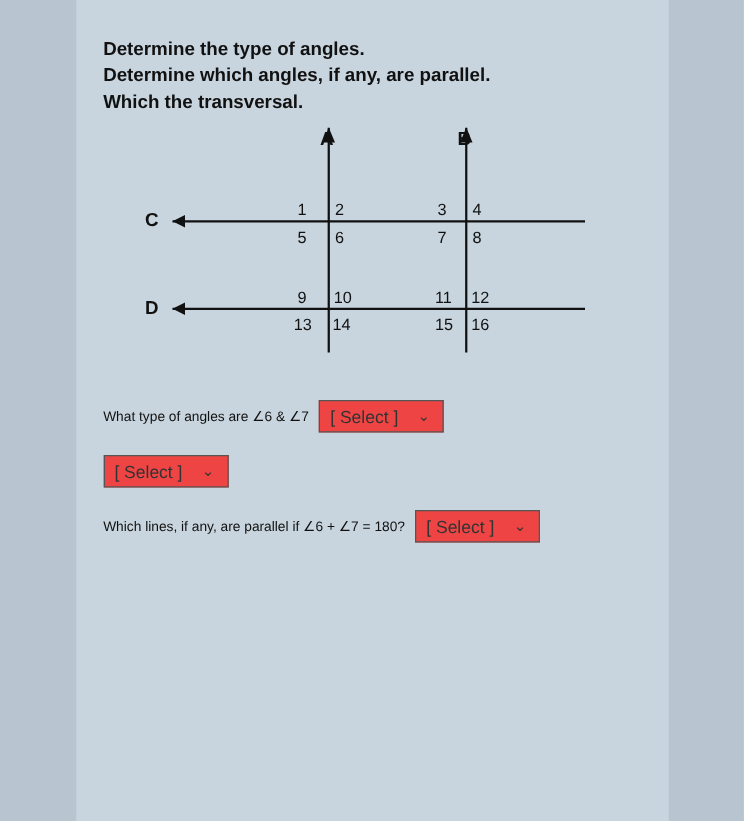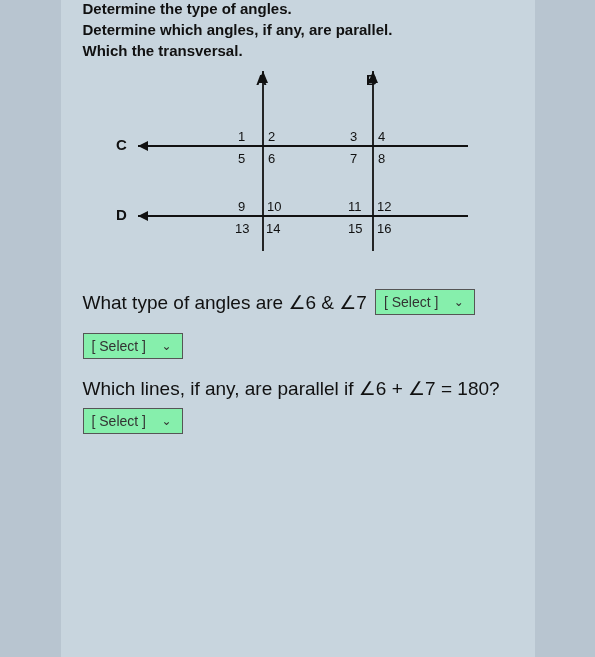--- a/index.html
+++ b/index.html
@@ -13,21 +13,21 @@
       color: #111;
       display: flex;
       flex-direction: column;
       align-items: center;
     }
 
     .page {
       width: 474px;
       min-height: 657px;
       background: #c8d5de;
-      padding: 0 22px 18px 22px;
+      padding: 31px 22px 18px 22px;
       position: relative;
     }
 
     .instructions {
       margin-bottom: 4px;
       font-weight: bold;
       font-size: 15px;
       color: #111;
     }
 
@@ -54,29 +54,29 @@
 
     .question-row {
       display: flex;
       align-items: center;
       gap: 8px;
       font-size: 15px;
       flex-wrap: wrap;
     }
 
     .question-text {
-      font-size: 19px;
+      font-size: 11px;
       color: #111;
     }
 
     .select-box {
       display: inline-flex;
       align-items: center;
       border: 1.5px solid #555;
-      background: #86efac;
+      background: #ef4444;
       padding: 4px 10px 4px 8px;
       cursor: pointer;
       font-size: 14px;
       color: #333;
       min-width: 100px;
       justify-content: space-between;
       gap: 8px;
     }
 
     .select-box .chevron {

